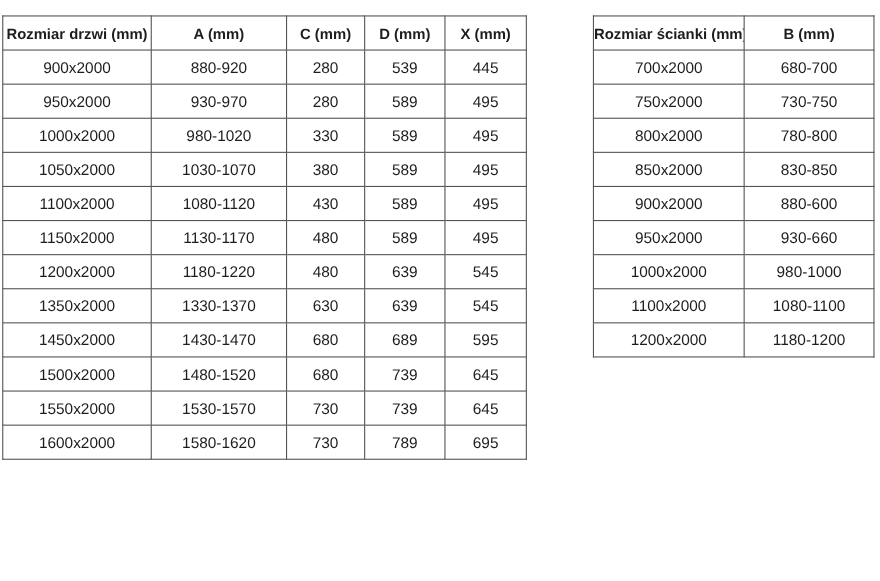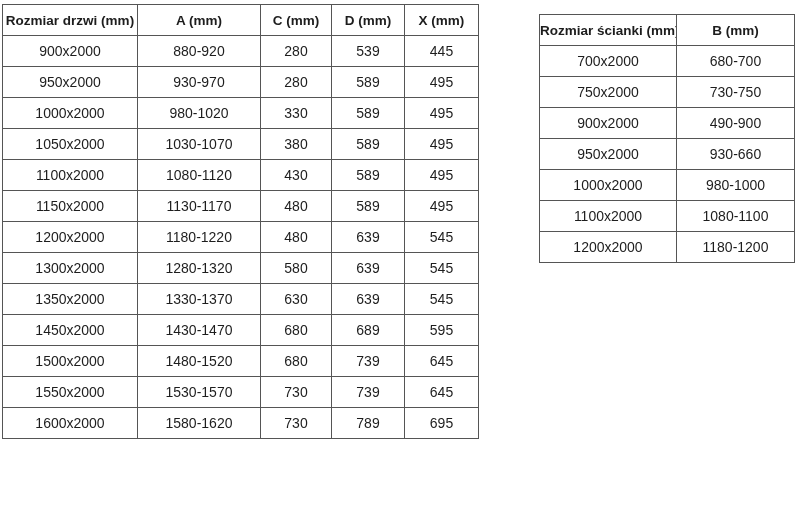--- a/index.html
+++ b/index.html
@@ -35,21 +35,21 @@
     font-weight: 700;
     height: 30px;
   }
   table.spec-table td {
     font-size: 14px;
     font-weight: 400;
     height: 30px;
   }
   #doors-table {
     left: 2px;
-    top: 4px;
+    top: 14px;
     width: 476px;
   }
   #walls-table {
     left: 539px;
     top: 14px;
     width: 255px;
   }
 </style>
 </head>
 <body>
@@ -115,27 +115,20 @@
         <td>495</td>
       </tr>
       <tr>
         <td>1200x2000</td>
         <td>1180-1220</td>
         <td>480</td>
         <td>639</td>
         <td>545</td>
       </tr>
       <tr>
-        <td>1300x2000</td>
-        <td>1280-1320</td>
-        <td>580</td>
-        <td>639</td>
-        <td>545</td>
-      </tr>
-      <tr>
         <td>1350x2000</td>
         <td>1330-1370</td>
         <td>630</td>
         <td>639</td>
         <td>545</td>
       </tr>
       <tr>
         <td>1450x2000</td>
         <td>1430-1470</td>
         <td>680</td>
@@ -180,22 +173,30 @@
     <tbody>
       <tr>
         <td>700x2000</td>
         <td>680-700</td>
       </tr>
       <tr>
         <td>750x2000</td>
         <td>730-750</td>
       </tr>
       <tr>
+        <td>800x2000</td>
+        <td>780-800</td>
+      </tr>
+      <tr>
+        <td>850x2000</td>
+        <td>830-850</td>
+      </tr>
+      <tr>
         <td>900x2000</td>
-        <td>490-900</td>
+        <td>880-600</td>
       </tr>
       <tr>
         <td>950x2000</td>
         <td>930-660</td>
       </tr>
       <tr>
         <td>1000x2000</td>
         <td>980-1000</td>
       </tr>
       <tr>

